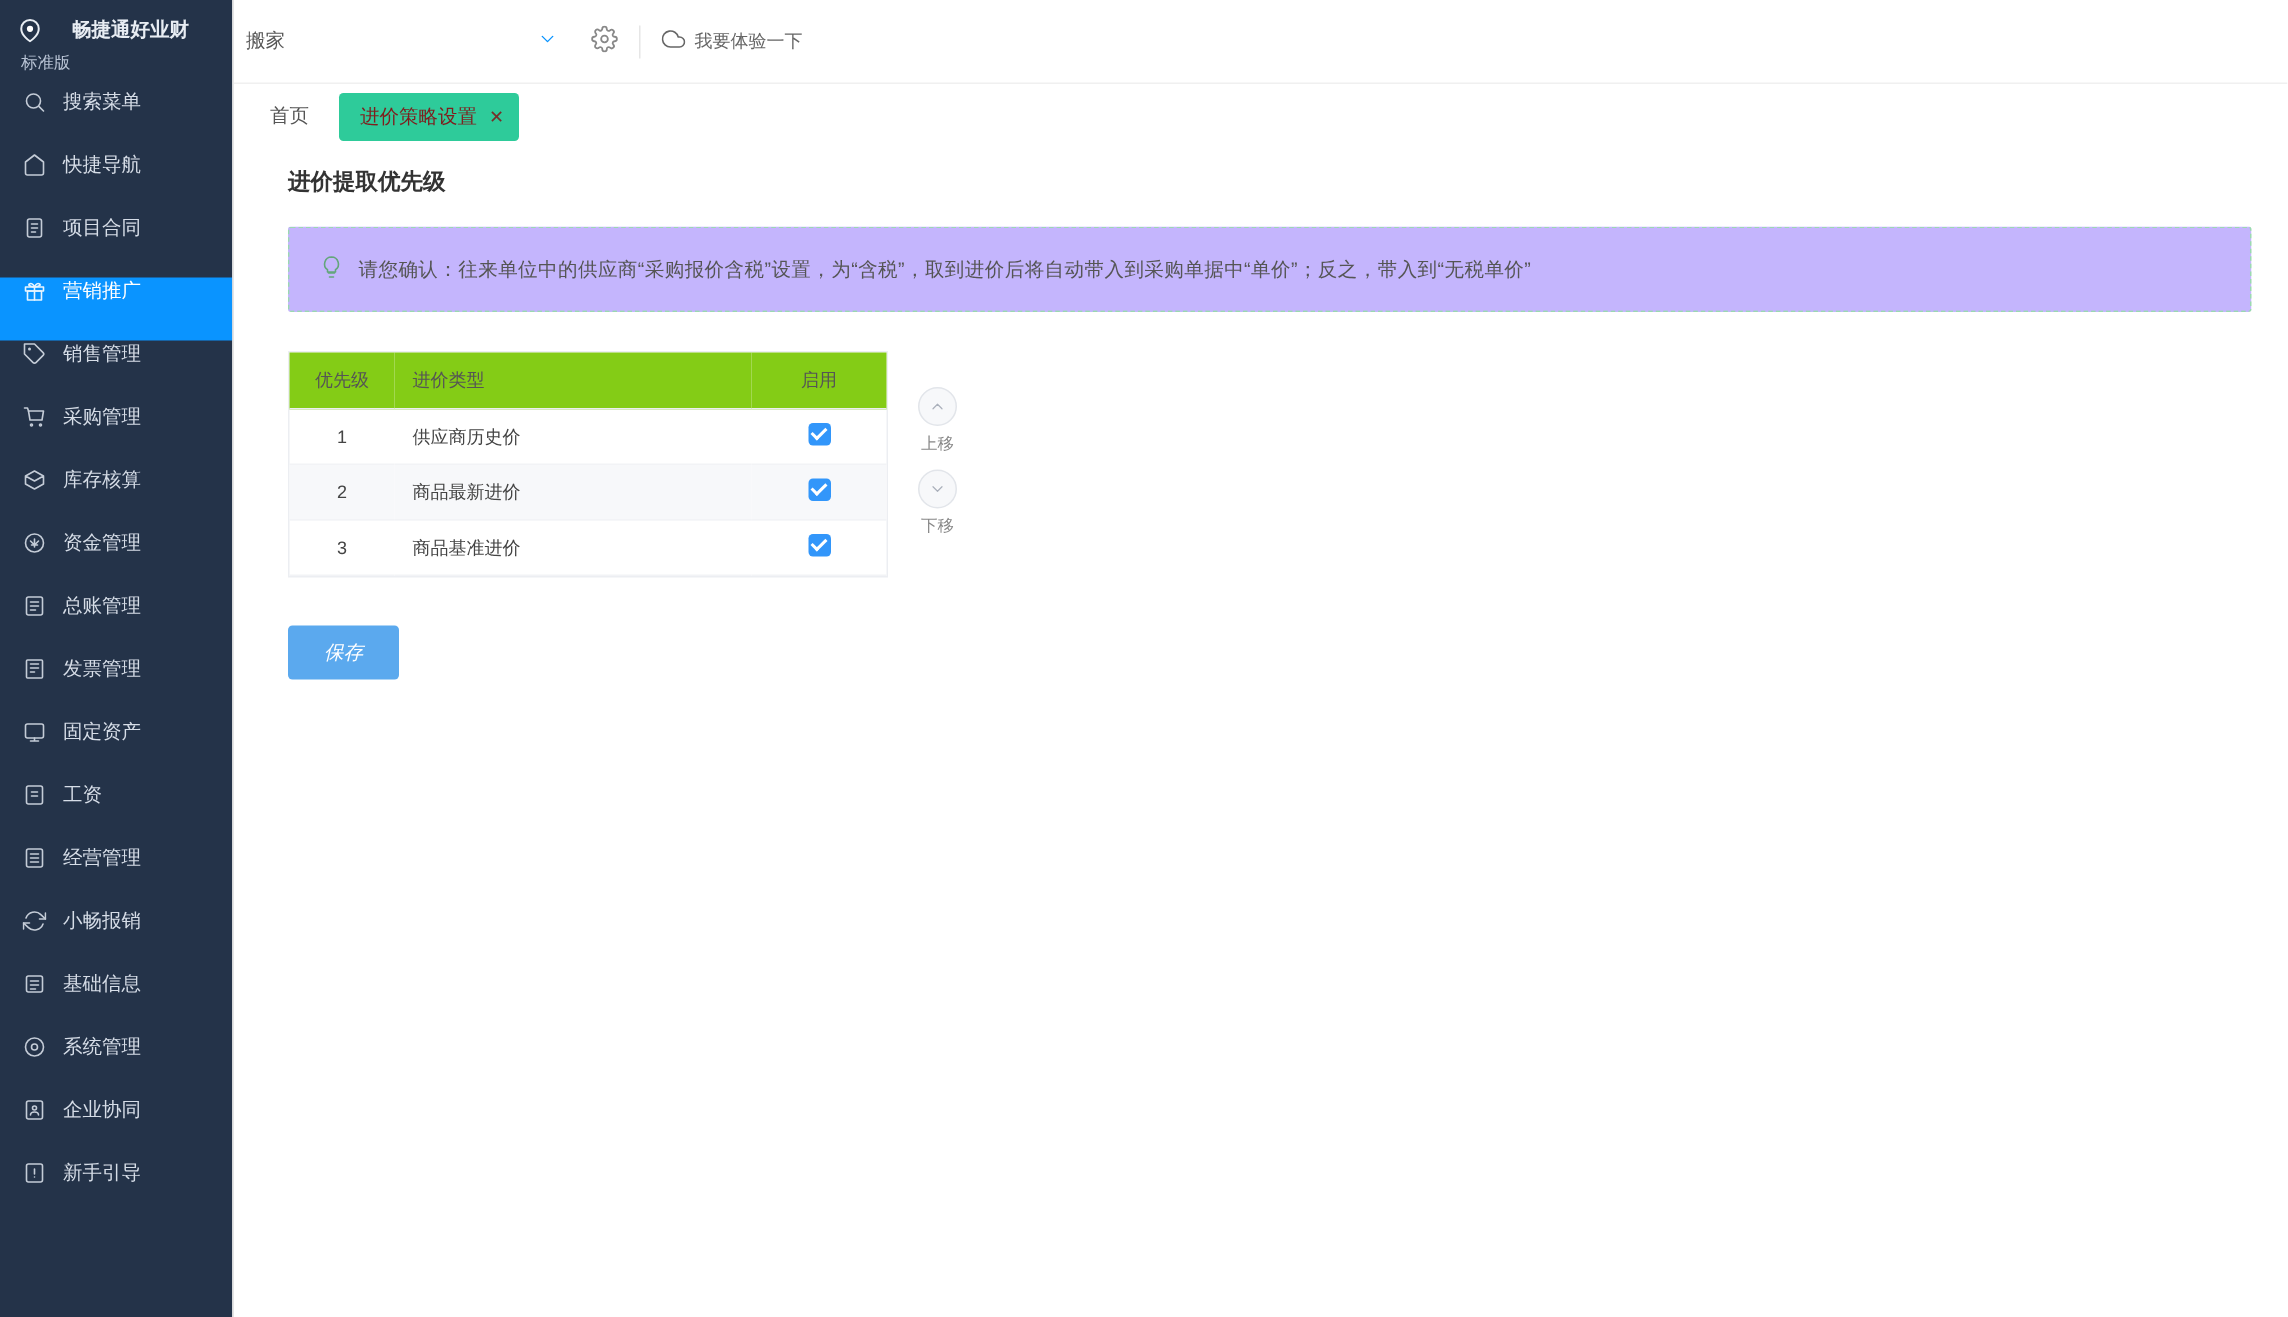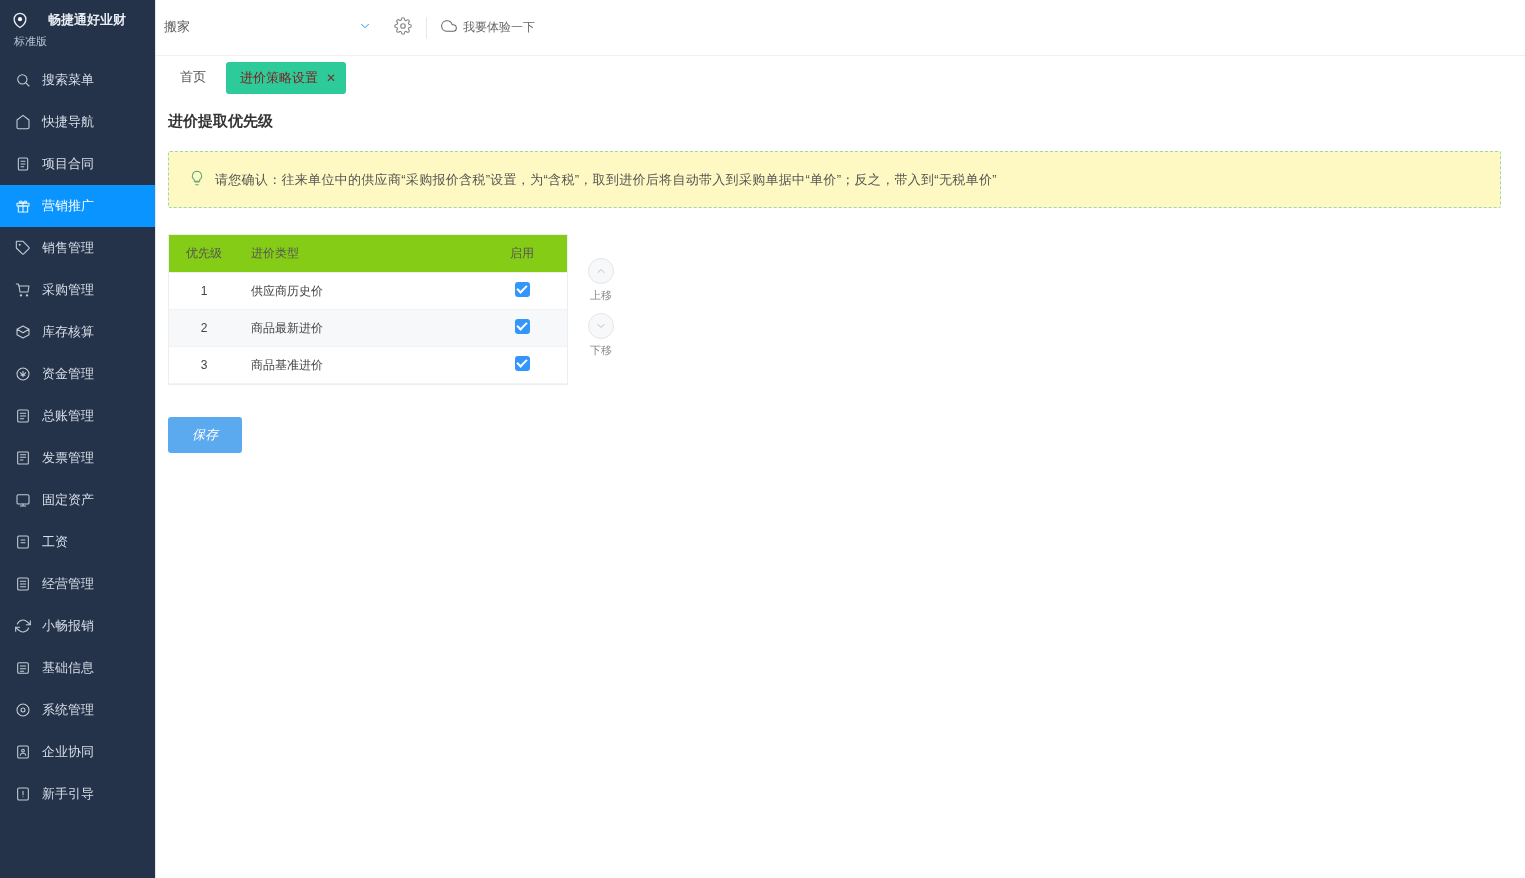--- a/index.html
+++ b/index.html
@@ -6,43 +6,43 @@
     body { font-family: "Microsoft YaHei", -apple-system, sans-serif; font-size: 13px; color: #333; background: #fff; }
     .app { display: flex; height: 878px; width: 1525px; }
     
     
     .sidebar { width: 155px; background: #243349; color: #e8edf3; display: flex; flex-direction: column; }
     .brand { padding: 10px 10px 4px 10px; display: flex; align-items: center; gap: 18px; }
     .brand-logo { width: 20px; height: 20px; display: inline-flex; align-items: center; justify-content: center; }
     .brand-text { font-size: 13px; font-weight: 600; }
     .brand-sub { padding: 0 0 10px 14px; font-size: 11px; color: #b8c3d4; }
     .nav { flex: 1; overflow-y: auto; }
-    .nav-item { display: flex; align-items: center; gap: 10px; padding: 0 14px; height: 42px; cursor: pointer; font-size: 13px; color: #d6dde7; }
+    .nav-item { display: flex; gap: 10px; padding: 0 14px; height: 42px; cursor: pointer; font-size: 13px; color: #d6dde7; }
     .nav-item.active { background: #0a94ff; color: #fff; }
     .nav-icon { width: 18px; height: 18px; display: inline-flex; align-items: center; justify-content: center; opacity: 0.9; }
     
     
     .main { flex: 1; display: flex; flex-direction: column; background: #fff; border-left: 1px solid #e5e5e5; }
     .topbar { height: 56px; display: flex; align-items: center; padding: 0 4px; gap: 14px; border-bottom: 1px solid #f0f0f0; }
     .dropdown { width: 220px; height: 32px; display: flex; align-items: center; justify-content: space-between; padding: 0 8px 0 4px; border-bottom: 1px solid transparent; cursor: pointer; }
     .dropdown-label { color: #555; }
     .dropdown-caret { color: #0a94ff; }
     .gear { color: #888; cursor: pointer; }
     .divider-v { width: 1px; height: 22px; background: #e6e6e6; }
     .experience { display: flex; align-items: center; gap: 6px; color: #666; cursor: pointer; font-size: 12px; }
     
     .tabs { height: 42px; display: flex; align-items: center; padding: 0 16px; gap: 12px; }
     .tab-home { color: #555; padding: 0 8px; height: 42px; display: flex; align-items: center; cursor: pointer; }
     .tab-chip { background: #2ecb9a; color: #7f1d1d; height: 32px; display: flex; align-items: center; padding: 0 10px 0 14px; border-radius: 3px; gap: 8px; margin-top: 2px; }
     .tab-close { font-size: 12px; cursor: pointer; opacity: 0.9; }
     
-    .content { padding: 14px 24px 24px 12px; }
+    .content { padding: 14px 24px 24px 36px; }
     .page-title { font-size: 15px; font-weight: 600; color: #333; margin-bottom: 20px; padding-left: 0; }
     
-    .notice { border: 1px dashed #9ad9b0; background: #fef9c3; padding: 18px 20px; display: flex; align-items: center; gap: 10px; border-radius: 2px; margin-bottom: 26px; }
+    .notice { border: 1px dashed #9ad9b0; background: #c4b5fd; padding: 18px 20px; display: flex; align-items: center; gap: 10px; border-radius: 2px; margin-bottom: 26px; }
     .notice-icon { color: #63a67b; }
     .notice-text { color: #555; font-size: 13px; letter-spacing: 0.3px; }
     
     .priority-row { display: flex; align-items: flex-start; gap: 20px; }
     .table-wrap { width: 400px; border: 1px solid #eceef2; }
     table { width: 100%; border-collapse: collapse; }
     thead th { background: #84cc16; font-weight: 500; color: #555; font-size: 12px; padding: 10px 12px; text-align: left; border-bottom: 1px solid #eceef2; }
     thead th.col-prio { width: 70px; text-align: center; }
     thead th.col-enable { width: 90px; text-align: center; }
     tbody td { padding: 9px 12px; font-size: 12px; color: #444; border-bottom: 1px solid #f2f3f6; }

